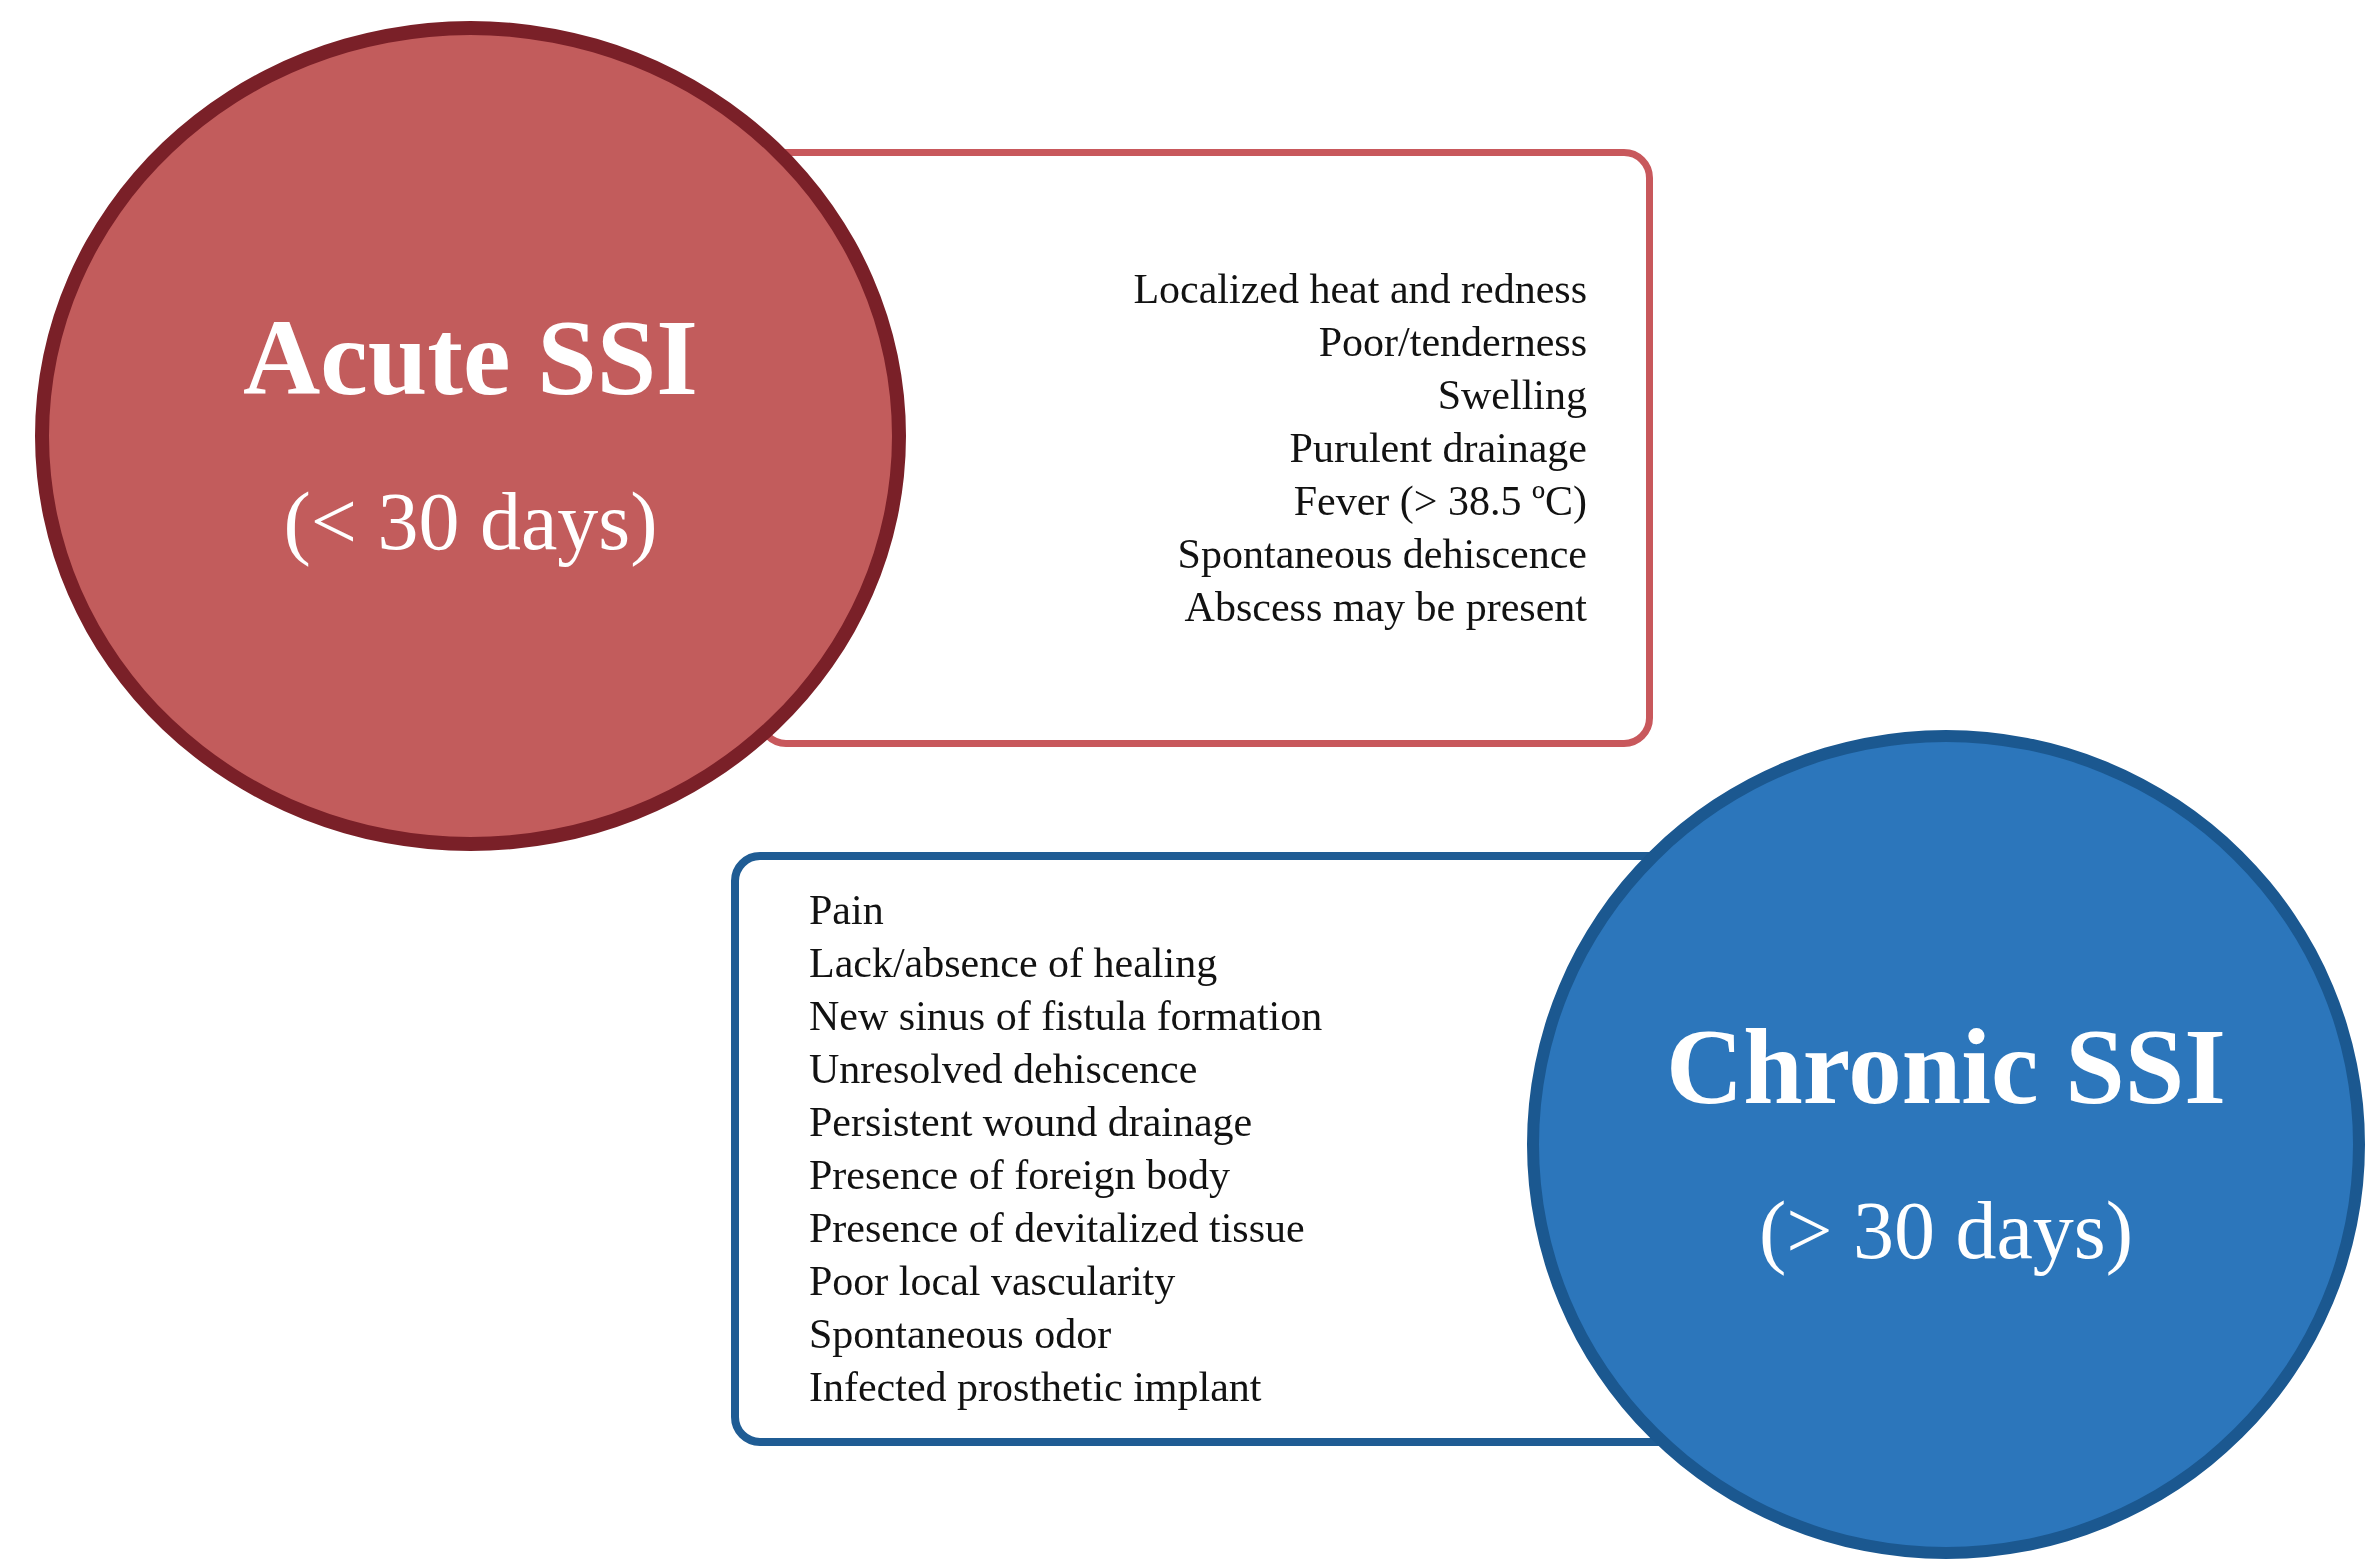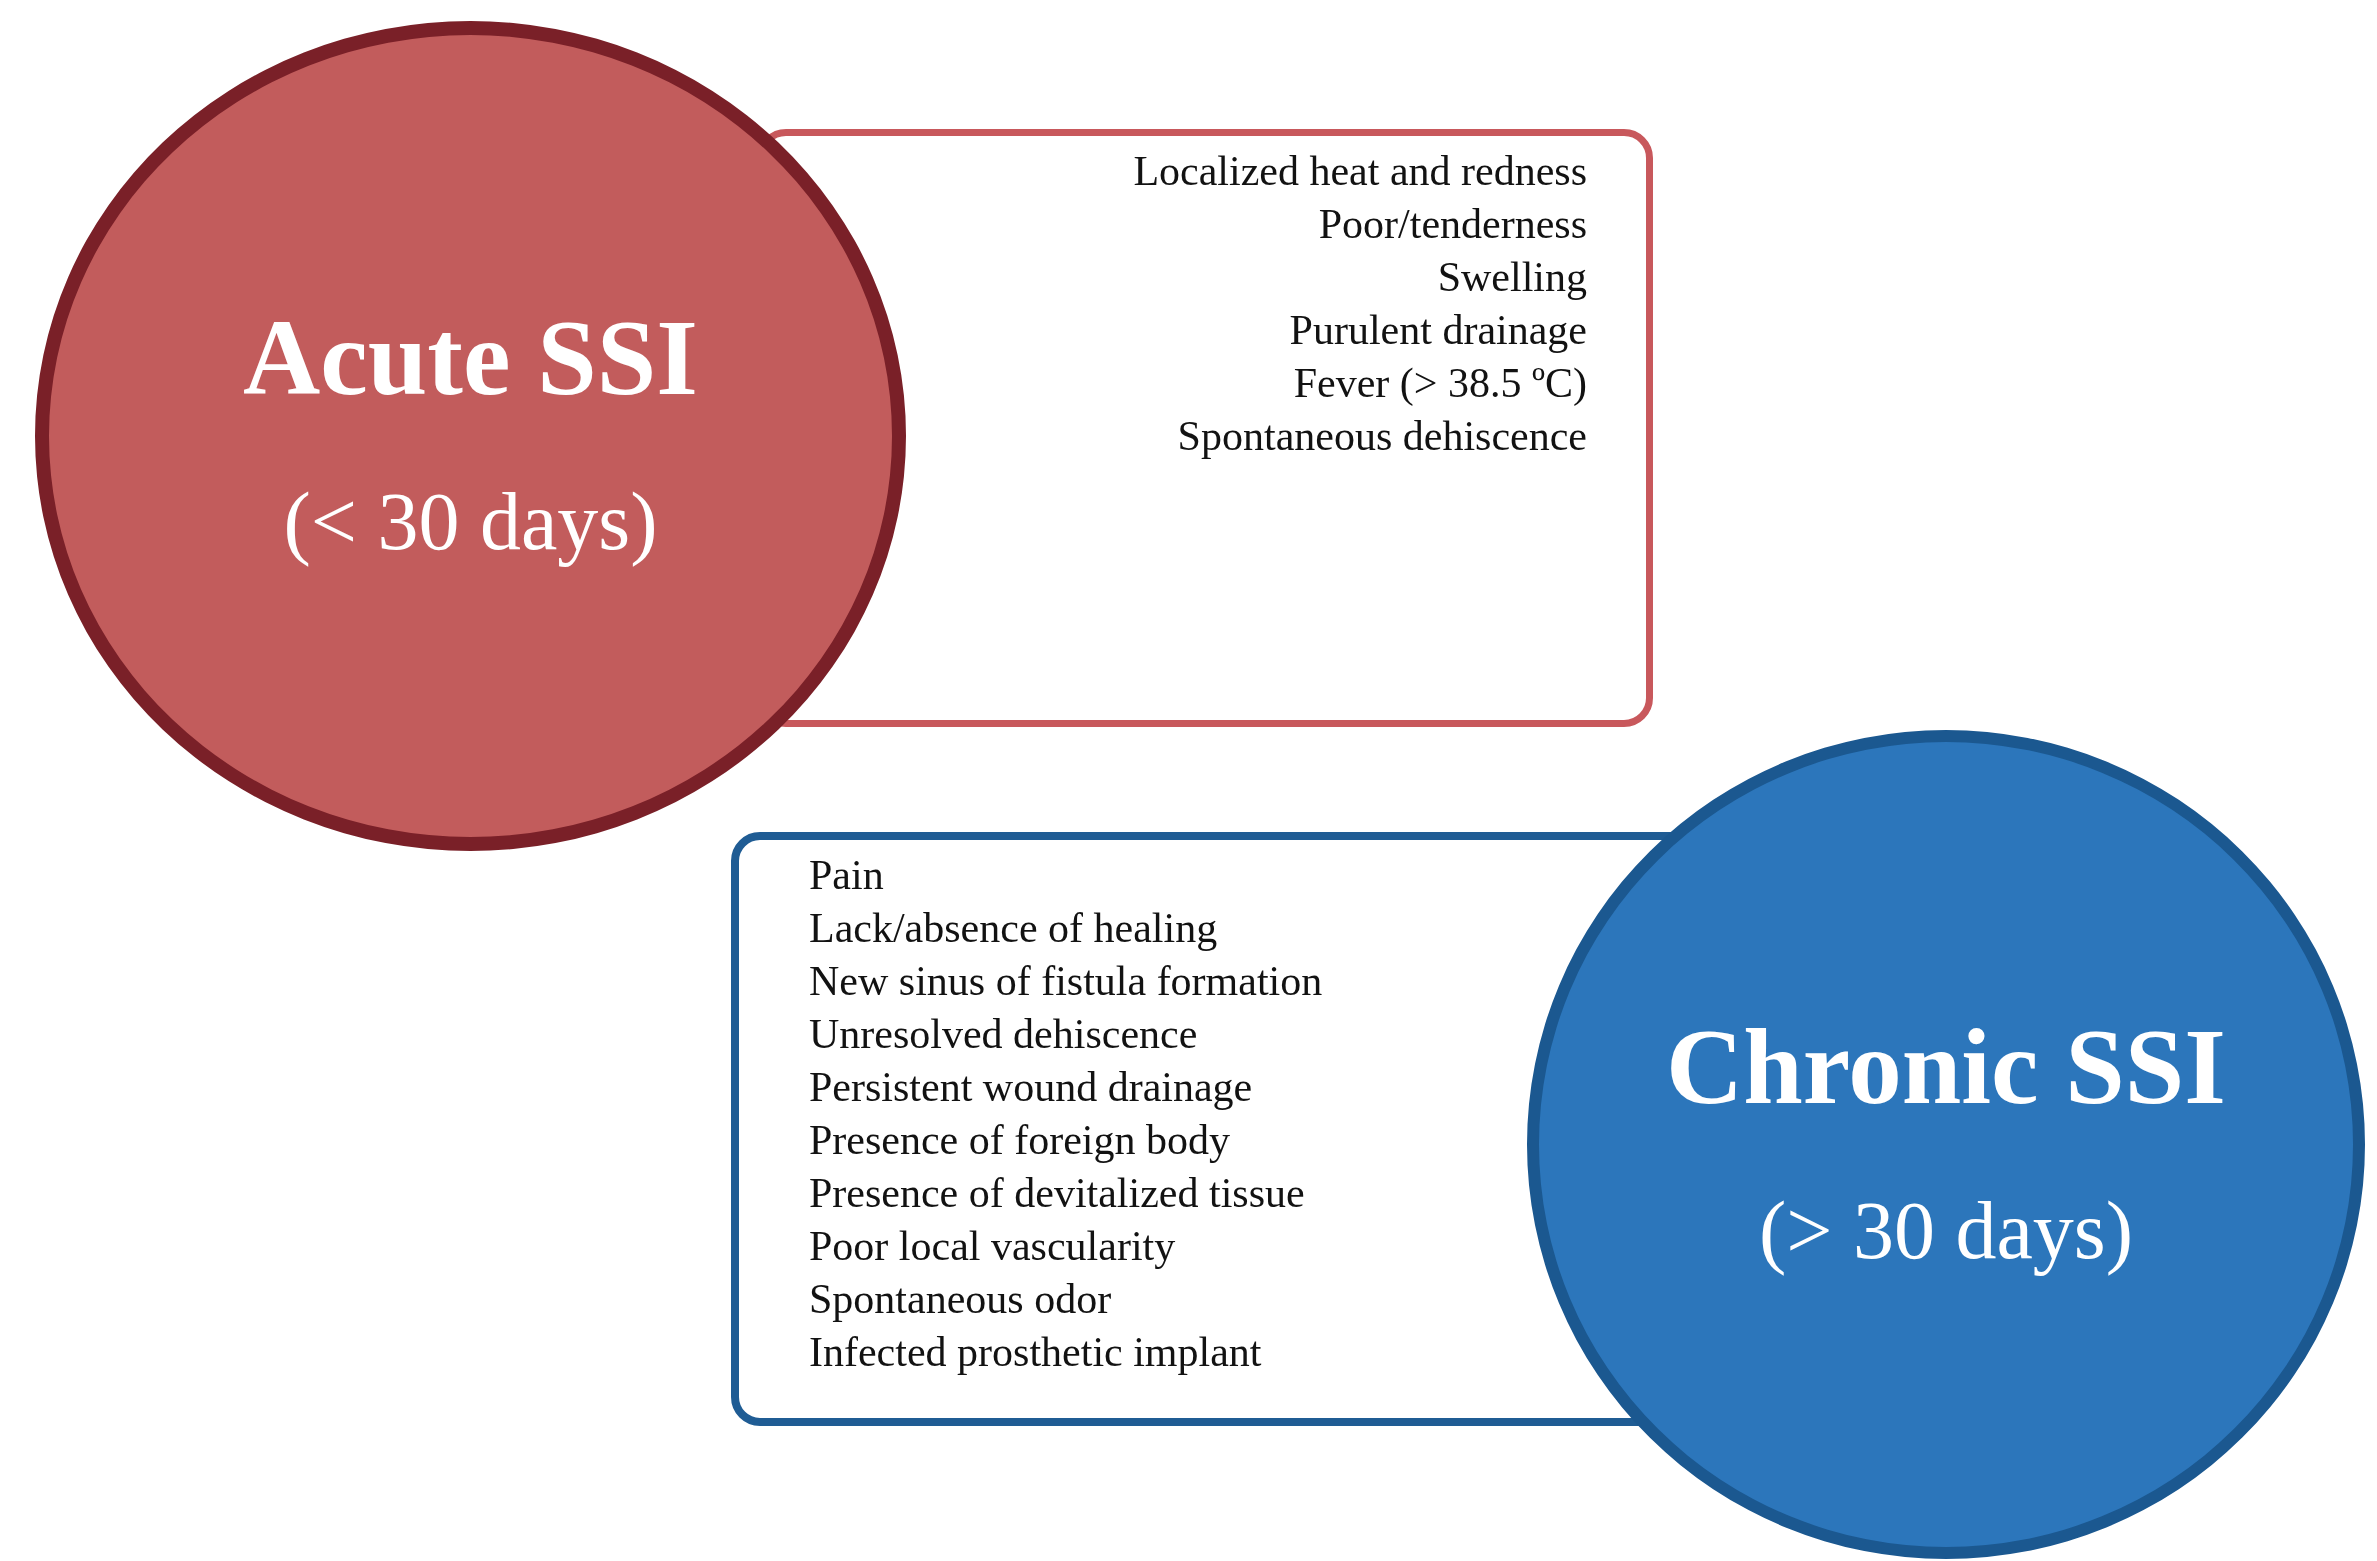--- a/index.html
+++ b/index.html
@@ -17,21 +17,23 @@
     height: 1561px;
     overflow: hidden;
     background: var(--background, #ffffff);
   }
   .symptom-box {
     position: absolute;
     background: #ffffff;
     box-sizing: border-box;
     display: flex;
     flex-direction: column;
+    justify-content: center;
     z-index: 1;
+    margin-top: 20px;
   }
   #acute-box {
     left: 757px; top: 129px;
     width: 896px; height: 598px;
     border: 7.3px solid var(--acute_box_border, #C8585C);
     border-radius: 29px;
     padding: 8.8px 59px 8.8px 29px;
     text-align: right;
   }
   #chronic-box {
@@ -91,20 +93,21 @@
 
 <div class="canvas">
 
   <div class="symptom-box" id="acute-box">
     <div class="symptom-line">Localized heat and redness</div>
     <div class="symptom-line">Poor/tenderness</div>
     <div class="symptom-line">Swelling</div>
     <div class="symptom-line">Purulent drainage</div>
     <div class="symptom-line">Fever (&gt; 38.5 ºC)</div>
     <div class="symptom-line">Spontaneous dehiscence</div>
+    <div class="symptom-line">Abscess may be present</div>
   </div>
 
   <div class="symptom-box" id="chronic-box">
     <div class="symptom-line">Pain</div>
     <div class="symptom-line">Lack/absence of healing</div>
     <div class="symptom-line">New sinus of fistula formation</div>
     <div class="symptom-line">Unresolved dehiscence</div>
     <div class="symptom-line">Persistent wound drainage</div>
     <div class="symptom-line">Presence of foreign body</div>
     <div class="symptom-line">Presence of devitalized tissue</div>

